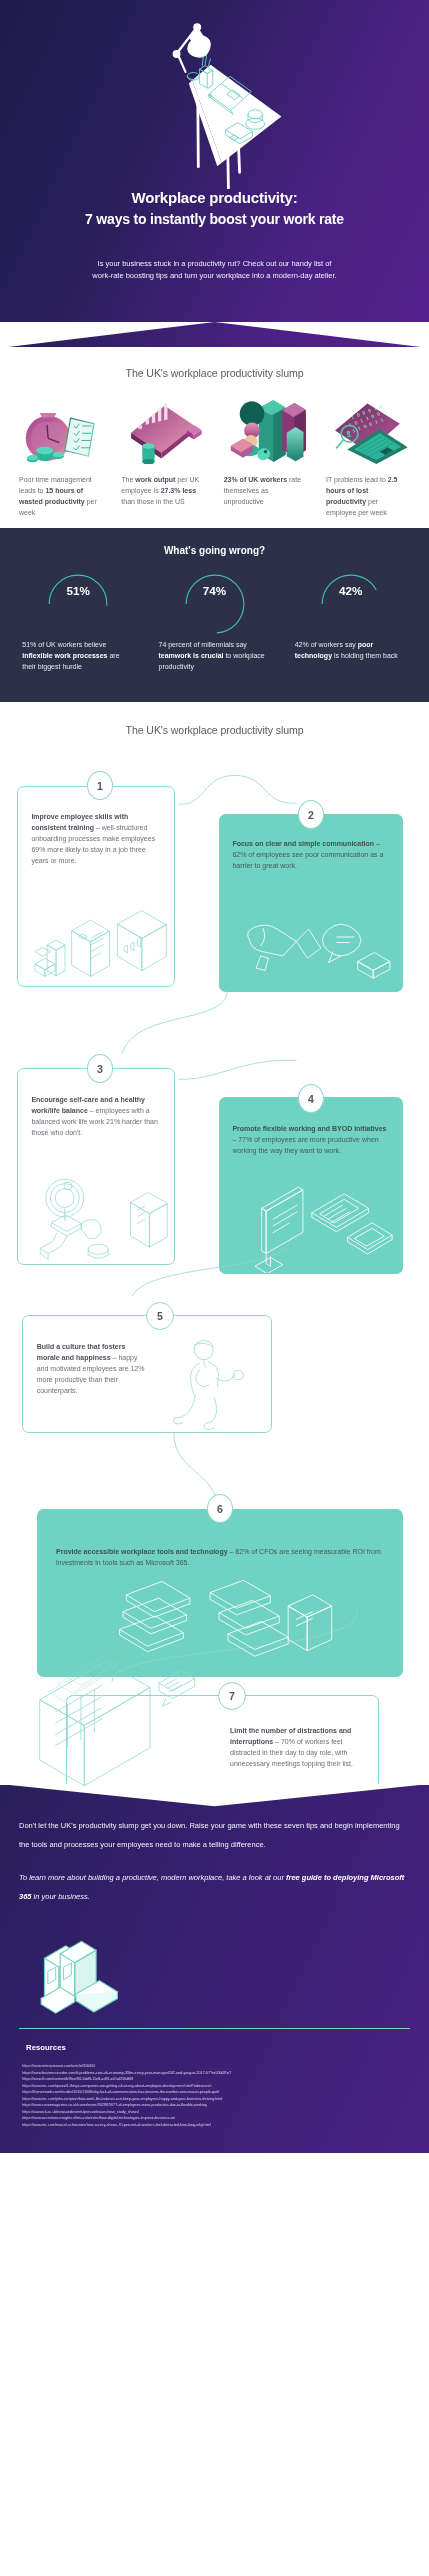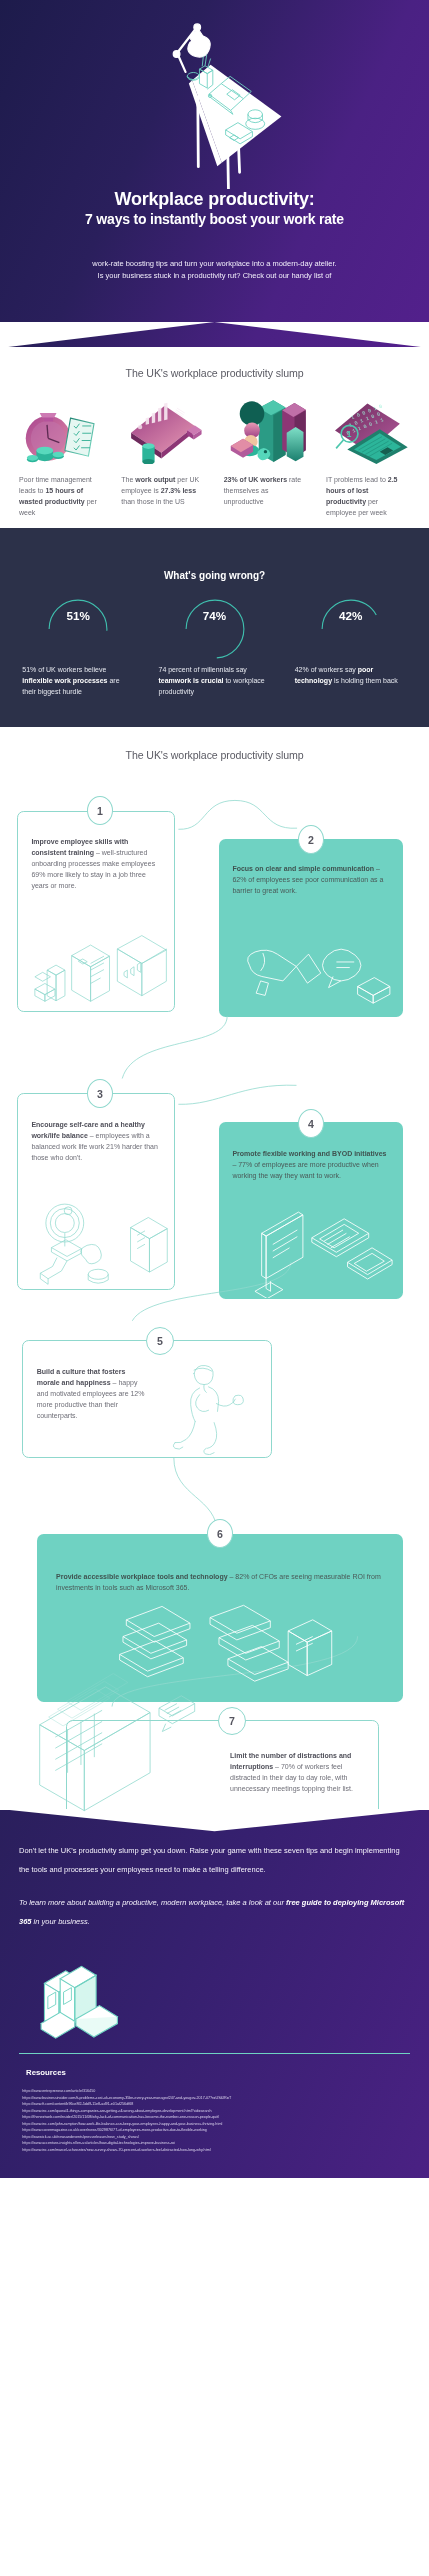--- a/index.html
+++ b/index.html
@@ -17,21 +17,21 @@
     position: relative;
     width: 429px;
     height: 347px;
     background: linear-gradient(115deg, #1d1b4b 0%, #2a1f5c 35%, #4a2183 70%, #53208c 100%);
     overflow: hidden;
   }
   .hero-art { position: absolute; left: 142px; top: 4.5px; }
   .hero-title {
     position: absolute; top: 189px; left: 0; width: 429px;
     text-align: center; color: #fff;
-    font-weight: bold; font-size: 18px; letter-spacing: -0.2px;
+    font-weight: bold; font-size: 15px; letter-spacing: -0.2px;
   }
   .hero-sub {
     position: absolute; top: 211px; left: 0; width: 429px;
     text-align: center; color: #fff;
     font-weight: bold; font-size: 14px; letter-spacing: -0.2px;
   }
   .hero-lede {
     position: absolute; top: 258px; left: 0; width: 429px;
     text-align: center; color: #f2eefb;
     font-size: 7.5px; line-height: 12.3px;
@@ -57,21 +57,21 @@
   .slump-col { width: 84px; }
   .slump-art { height: 66px; position: relative; }
   .slump-text {
     margin-top: 10px; font-size: 7px; line-height: 11px; color: #6e6e77;
   }
   .slump-text b { color: #4f4f59; font-weight: bold; }
 
   
   .wrong {
     background: #2c3149; width: 429px;
-    padding: 42px 0 30px; position: relative;
+    padding: 17px 0 30px; position: relative;
   }
   .wrong h2 {
     text-align: center; color: #ffffff;
     font-weight: bold; font-size: 10px; margin-bottom: 23.5px;
   }
   .wrong-grid { display: flex; justify-content: space-between; padding: 0 22.3px; }
   .wrong-col { width: 112px; position: relative; }
   .donut-wrap { position: relative; height: 41px; }
   .donut-val {
     position: absolute; left: 0; top: 4.5px; width: 100%;
@@ -185,22 +185,22 @@
 
         <path d="M150 224 l22 -13 l26 16 l-22 13 z"></path>
         <path d="M150 224 l0 9 l26 16 l22 -13 l0 -9"></path>
         <path d="M157 238 l8 -5 l8 5 l-8 5 z"></path>
       </g>
     </svg>
 
     <div class="hero-title">Workplace productivity:</div>
     <div class="hero-sub">7 ways to instantly boost your work rate</div>
     <div class="hero-lede">
+      <div>Is your business stuck in a productivity rut? Check out our handy list of</div>
       <div>work-rate boosting tips and turn your workplace into a modern-day atelier.</div>
-      <div>Is your business stuck in a productivity rut? Check out our handy list of</div>
     </div>
 
     <svg class="hero-notch" viewBox="0 0 768 46" preserveAspectRatio="none">
       <polygon points="0,0 768,0 768,46 384,0 0,46" fill="#ffffff"></polygon>
     </svg>
   </section>
 
   <section class="slump">
     <h2 class="sec-title">The UK's workplace productivity slump</h2>
 

